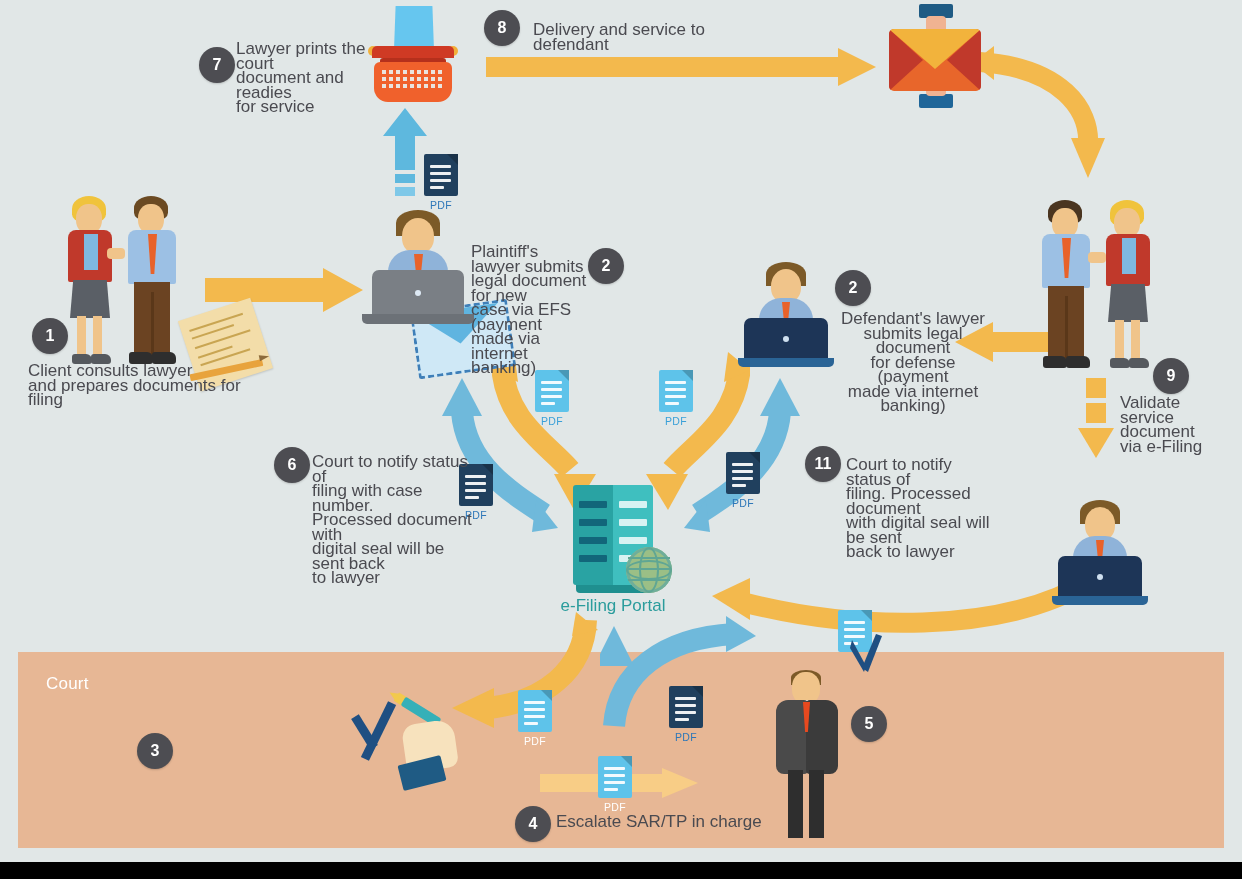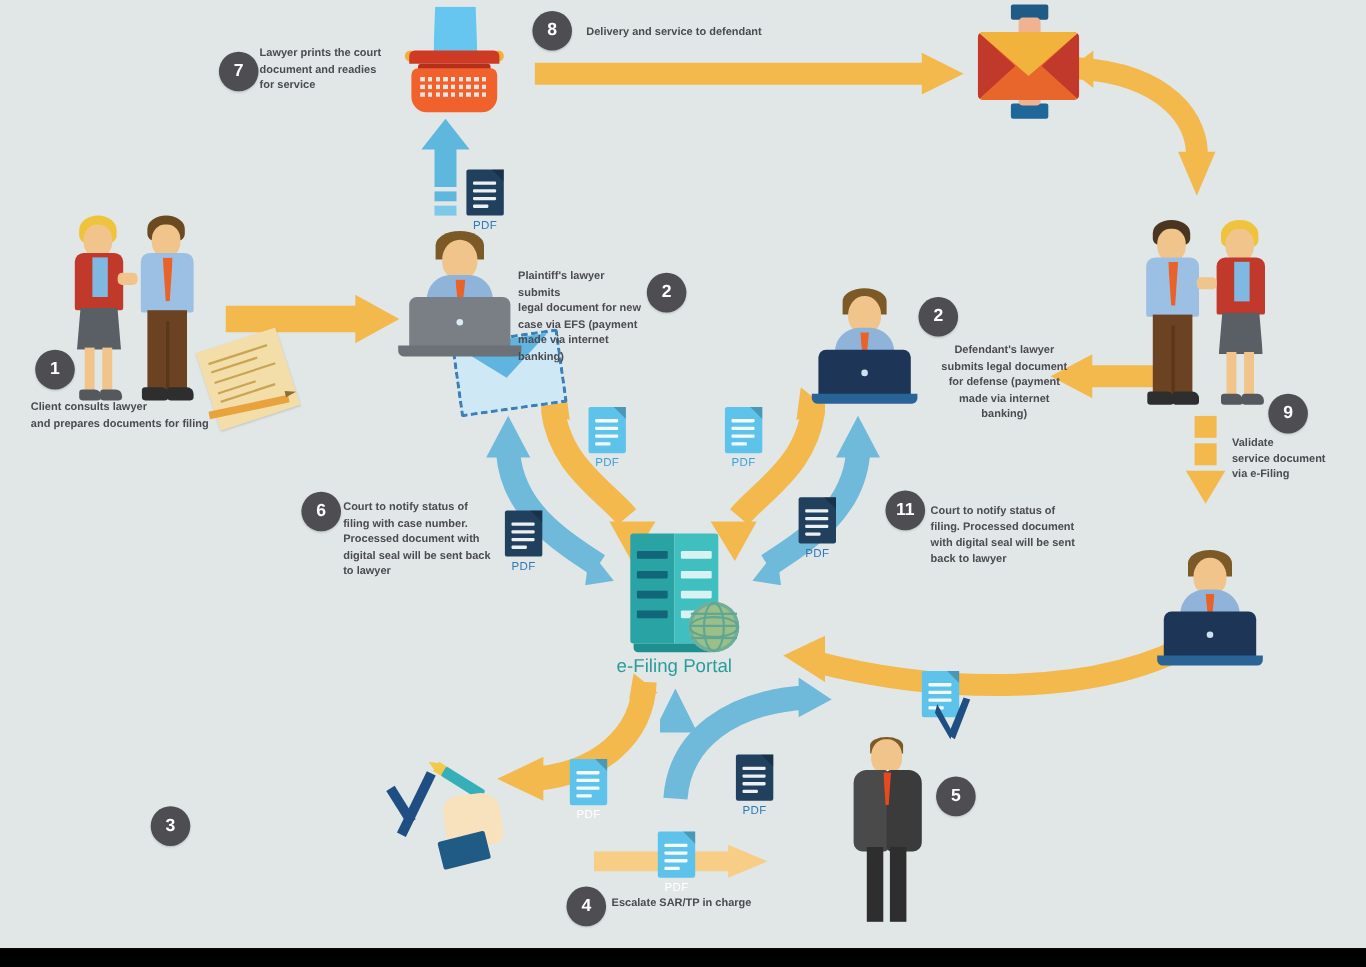--- a/index.html
+++ b/index.html
@@ -34,23 +34,22 @@
     width:36px;height:36px;border-radius:50%;
     background:#4d4d52;color:#fff;
     display:flex;align-items:center;justify-content:center;
     font-size:16px;font-weight:bold;
     box-shadow:0 1px 2px rgba(0,0,0,.18);
   }
 
   
   .steptext{
     position:absolute;
-    font-size:10px;line-height:14.5px;
+    font-size:17px;line-height:14.5px;
     color:#4a4a50;
-    font-weight:bold;
   }
 
   
   .pdfdoc{position:absolute;}
   .pdfdoc .sheet{
     position:relative;width:34px;height:42px;
     background:var(--c,#5ec3ea);
     border-radius:2px 0 2px 2px;
   }
   .pdfdoc .fold{
@@ -179,20 +178,23 @@
   .docpencil .pencil{position:absolute;left:-6px;top:58px;width:74px;height:7px;background:#e8a33d;transform:rotate(6deg);border-radius:1px;}
   .docpencil .lead{position:absolute;left:66px;top:58px;width:0;height:0;border-left:10px solid #8d6b3a;border-top:3.5px solid transparent;border-bottom:3.5px solid transparent;transform:rotate(6deg);}
 
   svg{display:block;}
 </style>
 </head>
 <body>
 
 <div id="canvas">
 
+  <div class="court-band">
+    <div class="court-title">Court</div>
+  </div>
 
   <svg class="arr" style="left:205px;top:268px;" width="160" height="44">
     <polygon points="0,10 118,10 118,0 158,22 118,44 118,34 0,34" fill="#f3b94d"></polygon>
   </svg>
 
   <svg class="arr" style="left:383px;top:108px;" width="44" height="92">
     <polygon points="22,0 44,28 32,28 32,62 12,62 12,28 0,28" fill="#5eb8de"></polygon>
     <rect x="12" y="66" width="20" height="9" fill="#5eb8de"></rect>
     <rect x="12" y="79" width="20" height="9" fill="#7ec8e8"></rect>
   </svg>

